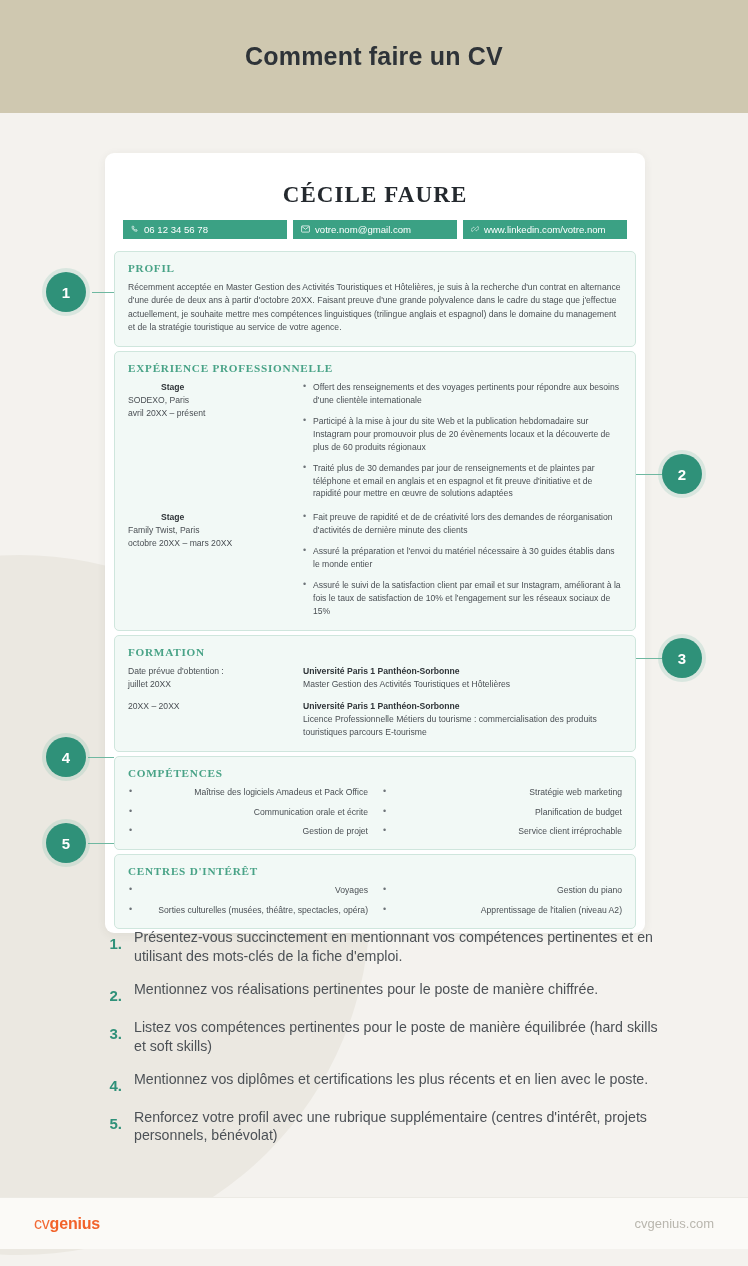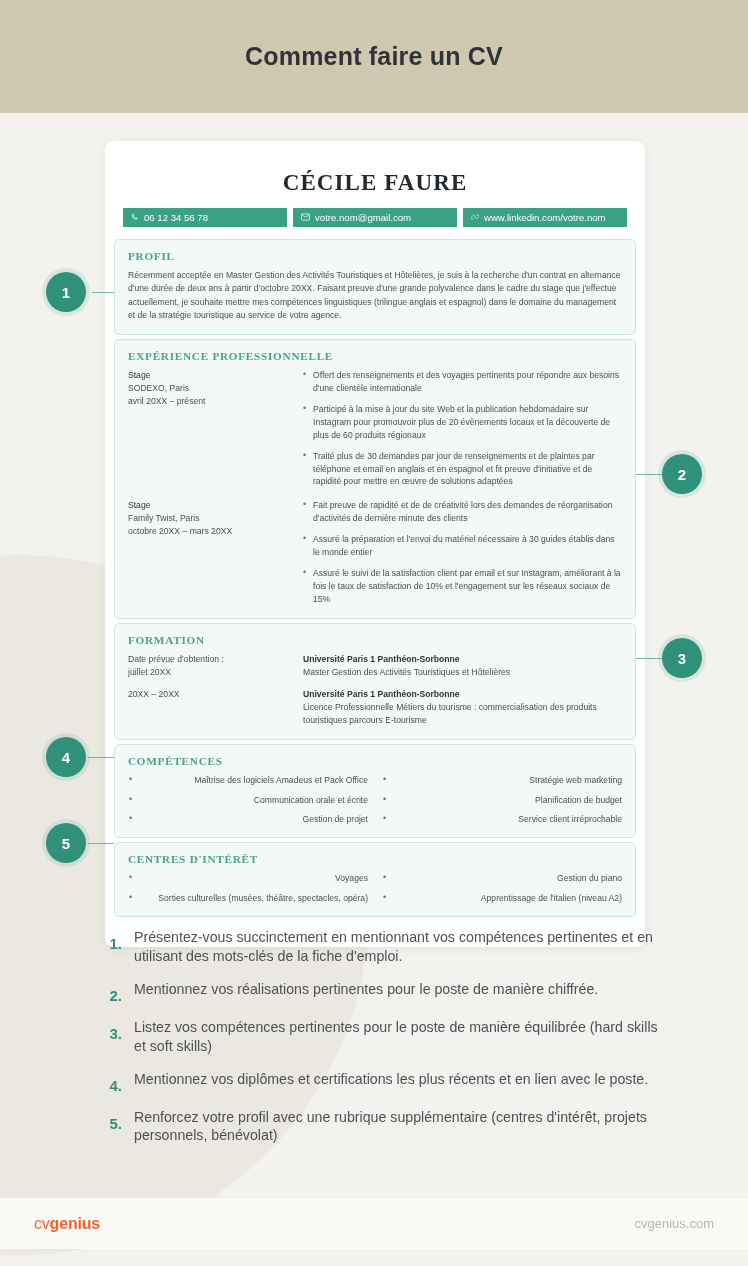--- a/index.html
+++ b/index.html
@@ -75,26 +75,25 @@
   .logo .bold { font-weight: bold; }
   .footer-url {
     font-size: 13px;
     color: #b9b6ae;
   }
 
   
   .cv-card {
     position: absolute;
     left: 105px;
-    top: 141px;
+    top: 153px;
     width: 540px;
     background: #ffffff;
     border-radius: 9px;
     box-shadow: 0 2px 10px rgba(60,55,45,.07);
-    padding-bottom: 26px;
   }
   .cv-name {
     text-align: center;
     font-family: "Liberation Serif", serif;
     font-size: 23px;
     font-weight: bold;
     color: #24292e;
     letter-spacing: 1.1px;
     padding: 29px 0 12px;
   }
@@ -144,21 +143,21 @@
     margin-bottom: 11px;
   }
   .entry:last-child { margin-bottom: 0; }
   .entry-left {
     width: 165px;
     flex: 0 0 165px;
     font-size: 8.6px;
     line-height: 1.5;
     color: #4a4f54;
   }
-  .entry-left .role { font-weight: normal; color: #2f3438; display: block; }
+  .entry-left .role { font-weight: bold; color: #2f3438; display: block; margin-left: 33px; }
   .entry-right { flex: 1; }
   .entry-right ul { list-style: none; }
   .entry-right li {
     position: relative;
     padding-left: 10px;
     margin-bottom: 8px;
     font-size: 8.6px;
     line-height: 1.5;
     color: #4a4f54;
   }

